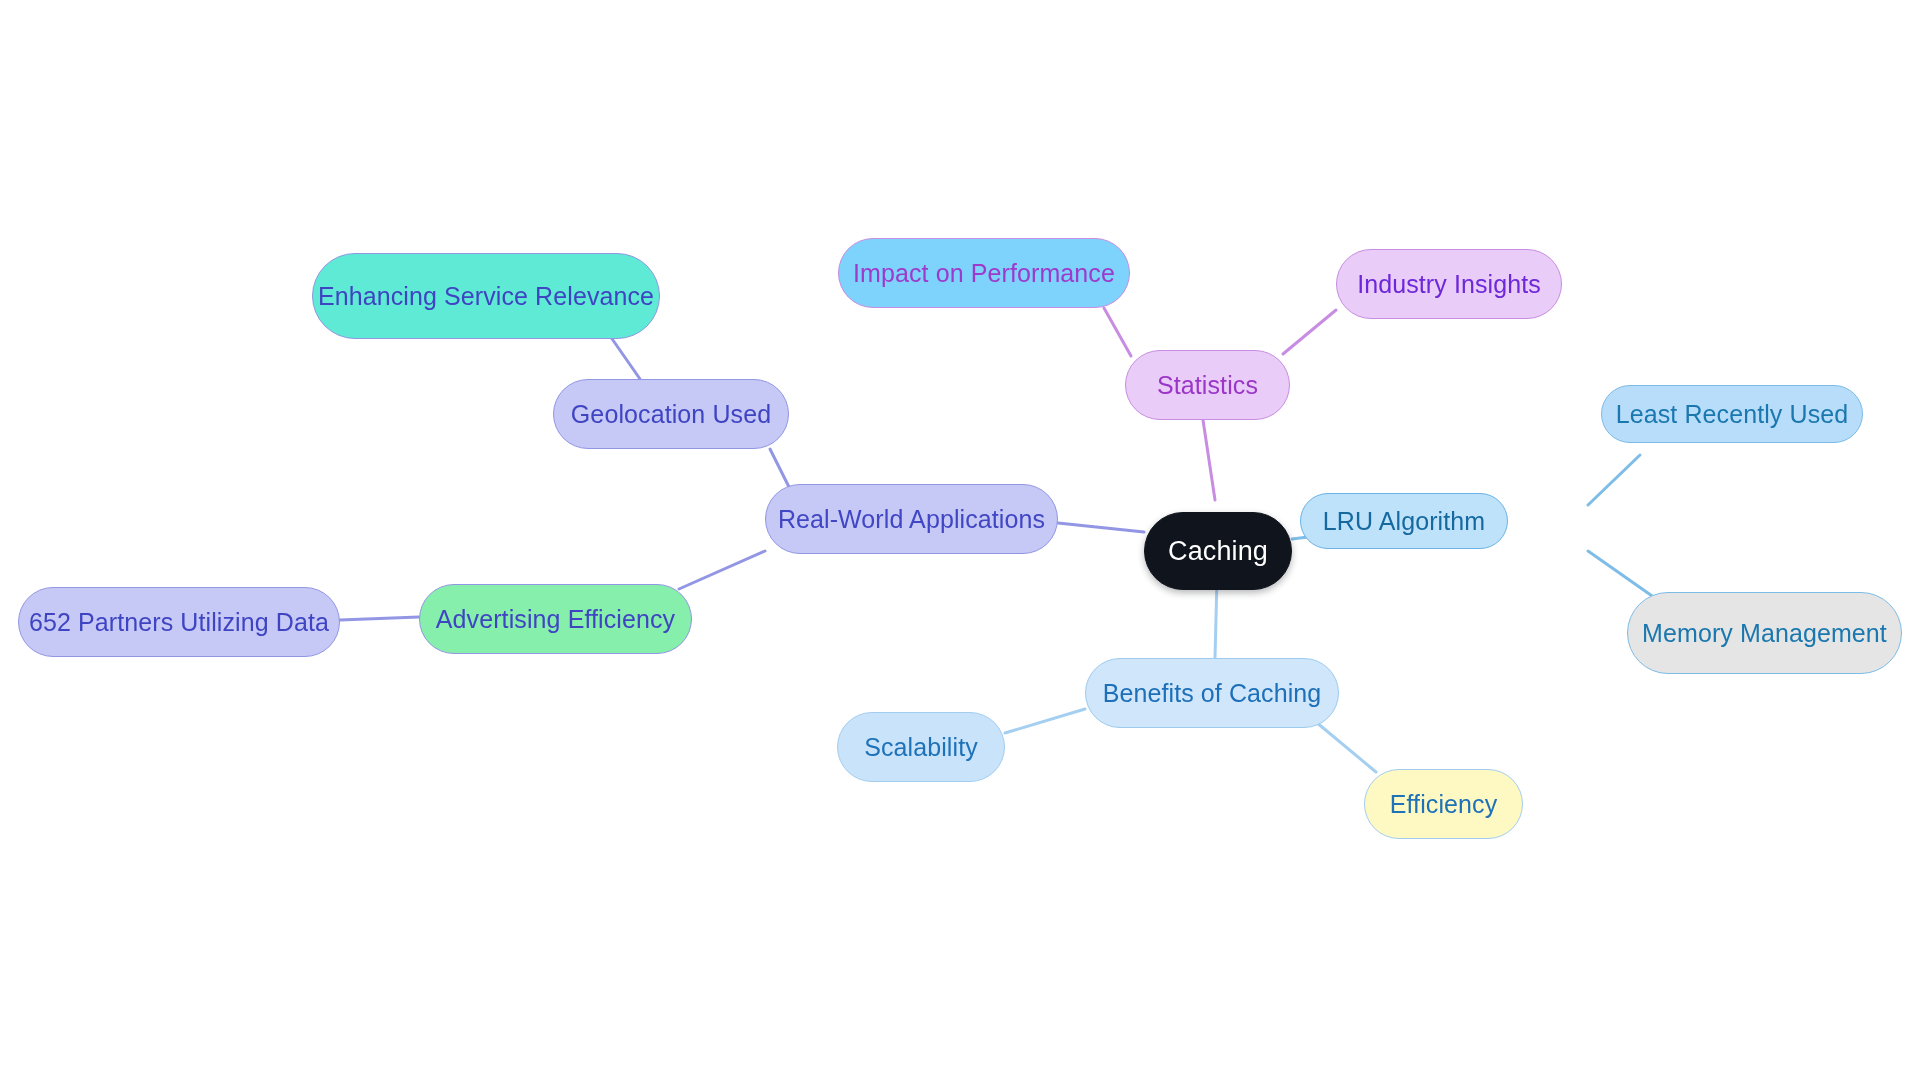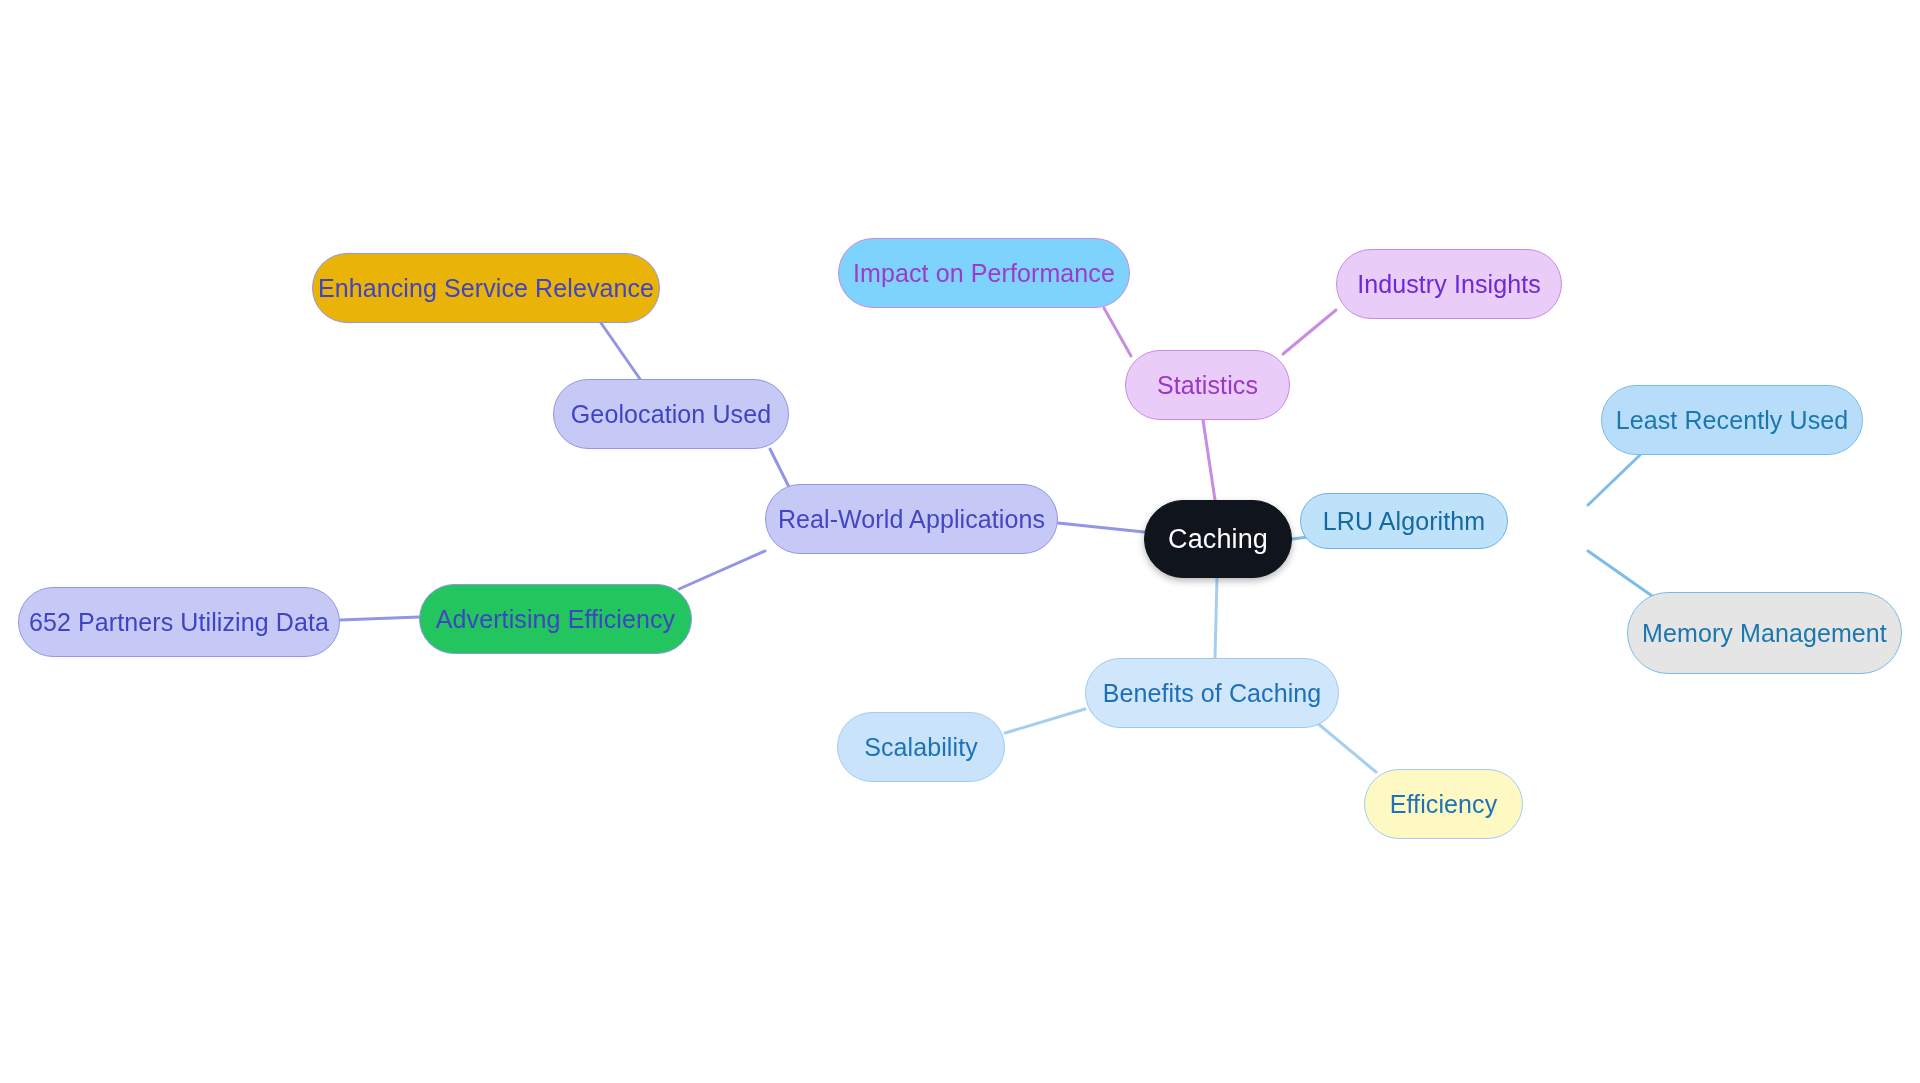--- a/index.html
+++ b/index.html
@@ -42,20 +42,21 @@
     display: block;
     line-height: 1;
   }
   
   .node.root {
     background: #10141c;
     border-color: #10141c;
     color: #ffffff;
     font-size: 27px;
     box-shadow: 0 3px 7px rgba(16,20,28,0.30);
+    margin-top: 12px;
   }
   
   .node.blue-branch {
     background: #bfe2fb;
     border-color: #6ab3e4;
     color: #15699f;
     font-size: 25px;
   }
   .node.blue-leaf {
     background: #b8ddfa;
@@ -123,53 +124,53 @@
       <line x1="1131" y1="356" x2="1104" y2="308" stroke="#c88ce2" stroke-width="3" stroke-linecap="round"></line>
       <line x1="1283" y1="354" x2="1336" y2="310" stroke="#c88ce2" stroke-width="3" stroke-linecap="round"></line>
     </svg>
   <div id="node-layer">
       <div class="node root" style="left: 1144px; top: 500px; width: 148px; height: 78px; background: rgb(16, 20, 28); color: rgb(255, 255, 255);">
         <span class="node-label">Caching</span>
       </div>
       <div class="node blue-branch" style="left: 1300px; top: 493px; width: 208px; height: 56px; background: rgb(191, 226, 251); border-color: rgb(106, 179, 228); color: rgb(21, 105, 159);">
         <span class="node-label">LRU Algorithm</span>
       </div>
-      <div class="node blue-leaf" style="left: 1601px; top: 385px; width: 262px; height: 70px; background: rgb(184, 221, 250); border-color: rgb(123, 188, 230); color: rgb(26, 120, 174);">
+      <div class="node blue-leaf" style="left: 1601px; top: 385px; width: 262px; height: 58px; background: rgb(184, 221, 250); border-color: rgb(123, 188, 230); color: rgb(26, 120, 174);">
         <span class="node-label">Least Recently Used</span>
       </div>
       <div class="node blue-leaf" style="left: 1627px; top: 592px; width: 275px; height: 82px; background: #e5e5e5; border-color: rgb(123, 188, 230); color: rgb(26, 120, 174);">
         <span class="node-label">Memory Management</span>
       </div>
       <div class="node lblue-branch" style="left: 1085px; top: 658px; width: 254px; height: 70px; background: rgb(207, 230, 251); border-color: rgb(156, 203, 238); color: rgb(28, 111, 184);">
         <span class="node-label">Benefits of Caching</span>
       </div>
       <div class="node lblue-leaf" style="left: 837px; top: 712px; width: 168px; height: 70px; background: rgb(201, 227, 251); border-color: rgb(163, 205, 239); color: rgb(30, 114, 184);">
         <span class="node-label">Scalability</span>
       </div>
       <div class="node lblue-leaf" style="left: 1364px; top: 769px; width: 159px; height: 70px; background: #fef9c3; border-color: rgb(163, 205, 239); color: rgb(30, 114, 184);">
         <span class="node-label">Efficiency</span>
       </div>
       <div class="node indigo-branch" style="left: 765px; top: 484px; width: 293px; height: 70px; background: rgb(198, 200, 245); border-color: rgb(146, 150, 228); color: rgb(64, 70, 196);">
         <span class="node-label">Real-World Applications</span>
       </div>
       <div class="node indigo-leaf" style="left: 553px; top: 379px; width: 236px; height: 70px; background: rgb(198, 200, 245); border-color: rgb(146, 150, 228); color: rgb(63, 69, 194);">
         <span class="node-label">Geolocation Used</span>
       </div>
-      <div class="node indigo-leaf" style="left: 419px; top: 584px; width: 273px; height: 70px; background: #22c55e; border-color: rgb(146, 150, 228); color: rgb(63, 69, 194);">
+      <div class="node indigo-leaf" style="left: 419px; top: 584px; width: 273px; height: 70px; background: #86efac; border-color: rgb(146, 150, 228); color: rgb(63, 69, 194);">
         <span class="node-label">Advertising Efficiency</span>
       </div>
       <div class="node pink-branch" style="left: 1125px; top: 350px; width: 165px; height: 70px; background: rgb(233, 204, 247); border-color: rgb(200, 140, 226); color: rgb(154, 54, 200);">
         <span class="node-label">Statistics</span>
       </div>
       <div class="node pink-leaf" style="left: 838px; top: 238px; width: 292px; height: 70px; background: #7dd3fc; border-color: rgb(200, 140, 226); color: rgb(157, 58, 203);">
         <span class="node-label">Impact on Performance</span>
       </div>
       <div class="node pink-leaf" style="left: 1336px; top: 249px; width: 226px; height: 70px; background: rgb(233, 204, 247); border-color: rgb(200, 140, 226); color: #6d28d9;">
         <span class="node-label">Industry Insights</span>
       </div>
-      <div class="node indigo-leaf" style="left: 312px; top: 253px; width: 348px; height: 70px; background: #eab308; border-color: rgb(146, 150, 228); color: rgb(63, 69, 194);">
+      <div class="node indigo-leaf" style="left: 312px; top: 253px; width: 348px; height: 86px; background: #5eead4; border-color: rgb(146, 150, 228); color: rgb(63, 69, 194);">
         <span class="node-label">Enhancing Service Relevance</span>
       </div>
       <div class="node indigo-leaf" style="left: 18px; top: 587px; width: 322px; height: 70px; background: rgb(198, 200, 245); border-color: rgb(146, 150, 228); color: rgb(63, 69, 194);">
         <span class="node-label">652 Partners Utilizing Data</span>
       </div>
     </div>
 </div>
 
 </body></html>

